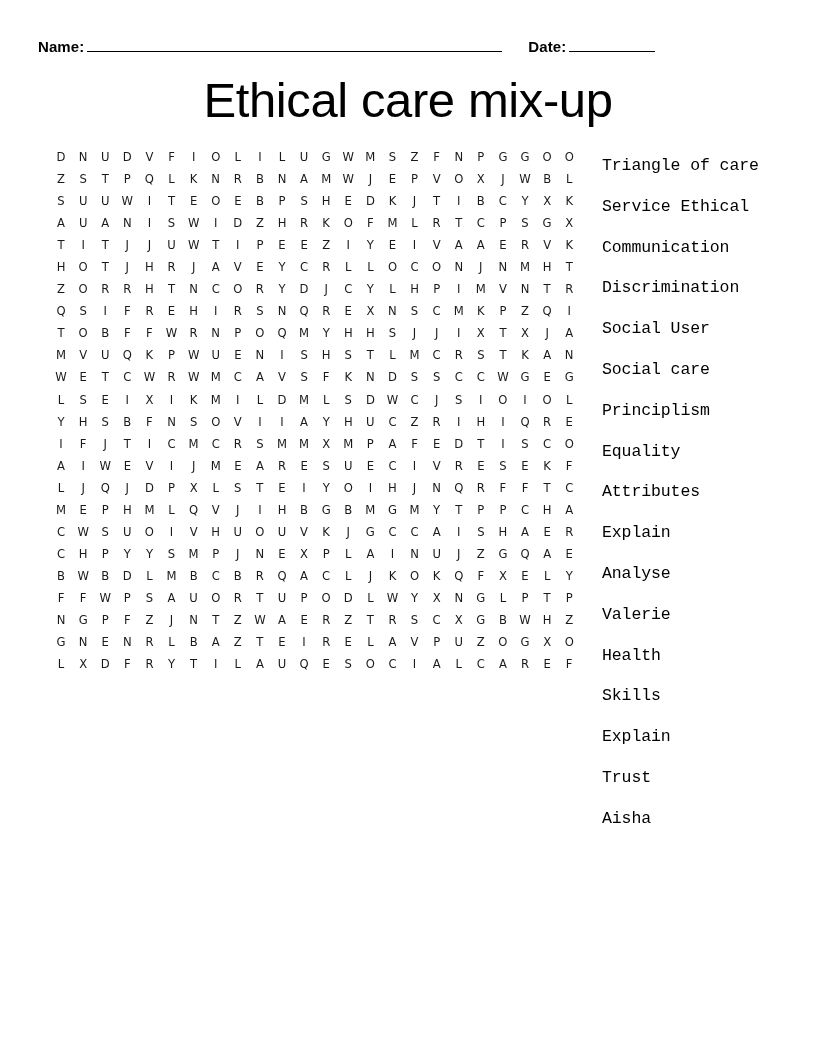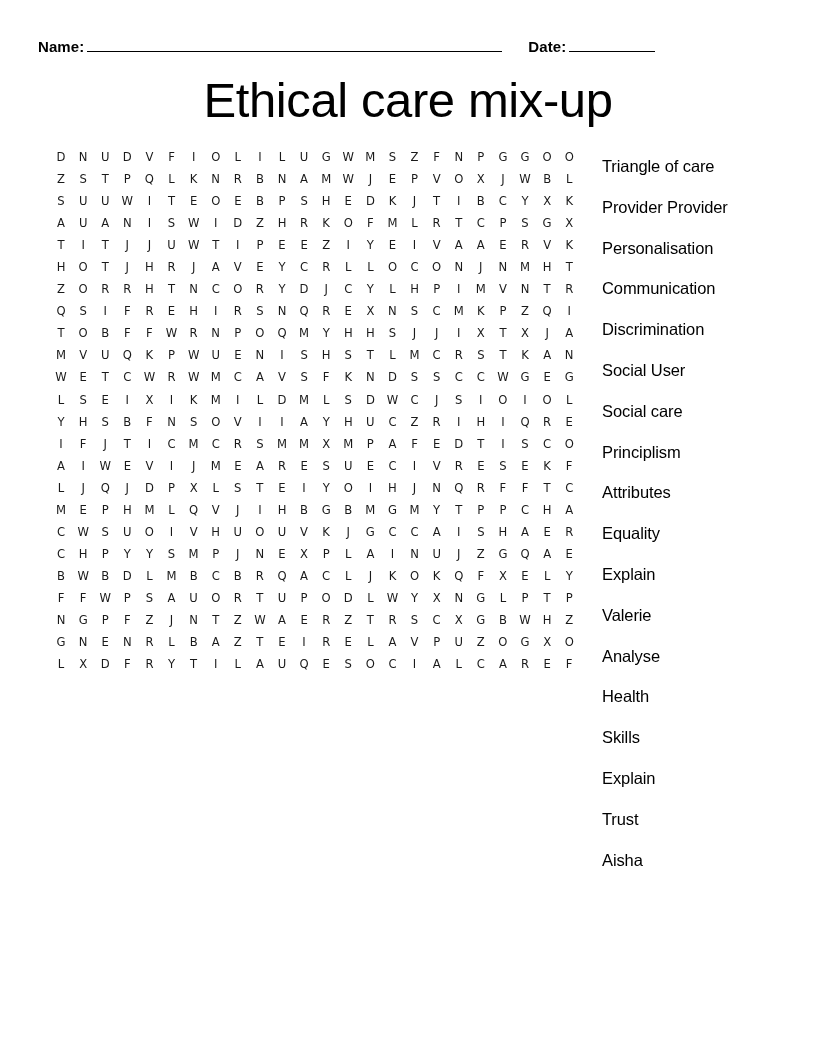--- a/index.html
+++ b/index.html
@@ -92,21 +92,21 @@
   }
 
   
   .wordlist {
     position: absolute;
     top: 110px;
     left: 602px;
     width: 210px;
   }
   .word-item {
-    font-family: Liberation Sans, sans-serif;
+    font-family: Liberation Mono, monospace;
     font-size: 16.5px;
     line-height: 40.8px;
     height: 40.8px;
     color: #000000;
     white-space: nowrap;
     letter-spacing: -0.1px;
   }
 </style>
 </head>
 <body>
@@ -145,32 +145,31 @@
       <div class="grid-row"><span class="cell">C</span><span class="cell">H</span><span class="cell">P</span><span class="cell">Y</span><span class="cell">Y</span><span class="cell">S</span><span class="cell">M</span><span class="cell">P</span><span class="cell">J</span><span class="cell">N</span><span class="cell">E</span><span class="cell">X</span><span class="cell">P</span><span class="cell">L</span><span class="cell">A</span><span class="cell">I</span><span class="cell">N</span><span class="cell">U</span><span class="cell">J</span><span class="cell">Z</span><span class="cell">G</span><span class="cell">Q</span><span class="cell">A</span><span class="cell">E</span></div>
       <div class="grid-row"><span class="cell">B</span><span class="cell">W</span><span class="cell">B</span><span class="cell">D</span><span class="cell">L</span><span class="cell">M</span><span class="cell">B</span><span class="cell">C</span><span class="cell">B</span><span class="cell">R</span><span class="cell">Q</span><span class="cell">A</span><span class="cell">C</span><span class="cell">L</span><span class="cell">J</span><span class="cell">K</span><span class="cell">O</span><span class="cell">K</span><span class="cell">Q</span><span class="cell">F</span><span class="cell">X</span><span class="cell">E</span><span class="cell">L</span><span class="cell">Y</span></div>
       <div class="grid-row"><span class="cell">F</span><span class="cell">F</span><span class="cell">W</span><span class="cell">P</span><span class="cell">S</span><span class="cell">A</span><span class="cell">U</span><span class="cell">O</span><span class="cell">R</span><span class="cell">T</span><span class="cell">U</span><span class="cell">P</span><span class="cell">O</span><span class="cell">D</span><span class="cell">L</span><span class="cell">W</span><span class="cell">Y</span><span class="cell">X</span><span class="cell">N</span><span class="cell">G</span><span class="cell">L</span><span class="cell">P</span><span class="cell">T</span><span class="cell">P</span></div>
       <div class="grid-row"><span class="cell">N</span><span class="cell">G</span><span class="cell">P</span><span class="cell">F</span><span class="cell">Z</span><span class="cell">J</span><span class="cell">N</span><span class="cell">T</span><span class="cell">Z</span><span class="cell">W</span><span class="cell">A</span><span class="cell">E</span><span class="cell">R</span><span class="cell">Z</span><span class="cell">T</span><span class="cell">R</span><span class="cell">S</span><span class="cell">C</span><span class="cell">X</span><span class="cell">G</span><span class="cell">B</span><span class="cell">W</span><span class="cell">H</span><span class="cell">Z</span></div>
       <div class="grid-row"><span class="cell">G</span><span class="cell">N</span><span class="cell">E</span><span class="cell">N</span><span class="cell">R</span><span class="cell">L</span><span class="cell">B</span><span class="cell">A</span><span class="cell">Z</span><span class="cell">T</span><span class="cell">E</span><span class="cell">I</span><span class="cell">R</span><span class="cell">E</span><span class="cell">L</span><span class="cell">A</span><span class="cell">V</span><span class="cell">P</span><span class="cell">U</span><span class="cell">Z</span><span class="cell">O</span><span class="cell">G</span><span class="cell">X</span><span class="cell">O</span></div>
       <div class="grid-row"><span class="cell">L</span><span class="cell">X</span><span class="cell">D</span><span class="cell">F</span><span class="cell">R</span><span class="cell">Y</span><span class="cell">T</span><span class="cell">I</span><span class="cell">L</span><span class="cell">A</span><span class="cell">U</span><span class="cell">Q</span><span class="cell">E</span><span class="cell">S</span><span class="cell">O</span><span class="cell">C</span><span class="cell">I</span><span class="cell">A</span><span class="cell">L</span><span class="cell">C</span><span class="cell">A</span><span class="cell">R</span><span class="cell">E</span><span class="cell">F</span></div>
     </div>
 
   <div class="wordlist" id="wordlist">
       <div class="word-item">Triangle of care</div>
-      <div class="word-item">Provider Provider</div>
-      <div class="word-item">Personalisation</div>
+      <div class="word-item">Service Ethical</div>
       <div class="word-item">Communication</div>
       <div class="word-item">Discrimination</div>
       <div class="word-item">Social User</div>
       <div class="word-item">Social care</div>
       <div class="word-item">Principlism</div>
+      <div class="word-item">Equality</div>
       <div class="word-item">Attributes</div>
-      <div class="word-item">Equality</div>
       <div class="word-item">Explain</div>
+      <div class="word-item">Analyse</div>
       <div class="word-item">Valerie</div>
-      <div class="word-item">Analyse</div>
       <div class="word-item">Health</div>
       <div class="word-item">Skills</div>
       <div class="word-item">Explain</div>
       <div class="word-item">Trust</div>
       <div class="word-item">Aisha</div>
     </div>
 
 </div>
 
 </body></html>

